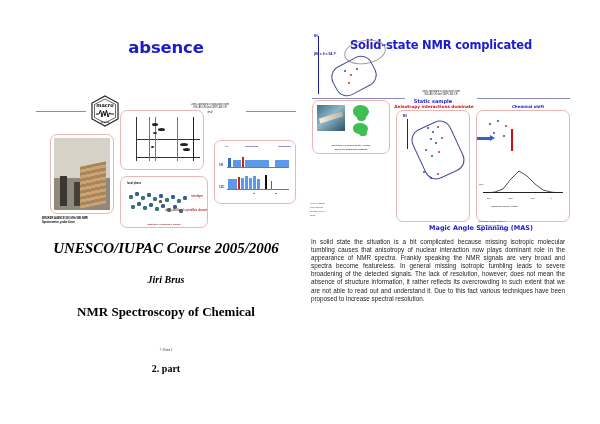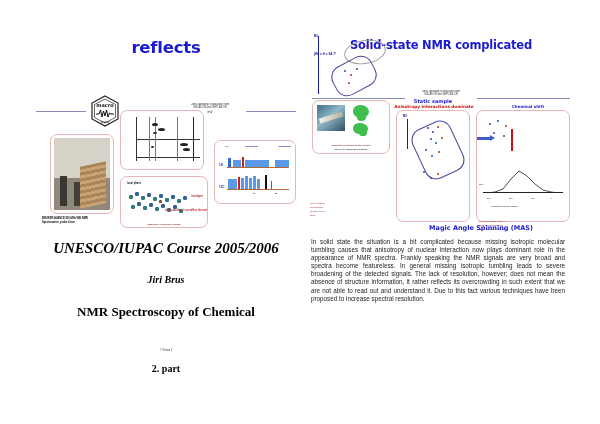--- a/index.html
+++ b/index.html
@@ -135,21 +135,21 @@
     color:#1c1c1c;text-align:justify;}
 </style>
 </head>
 <body>
 
 <div class="page">
 
   <div class="slide" id="left-slide">
 
     <div class="slide-title">
-      <div>reflects</div>
+      <div>absence</div>
     </div>
 
     <div class="lsl-rule-row">
       <div class="rule"></div>
 
       <div class="logo-hex">
         <svg width="30" height="32" viewBox="0 0 30 32">
           <polygon points="15,1 28,8 28,24 15,31 2,24 2,8" fill="none" stroke="#222" stroke-width="1.2"></polygon>
           <polygon points="15,4 25.5,9.5 25.5,22.5 15,28 4.5,22.5 4.5,9.5" fill="none" stroke="#222" stroke-width=".7"></polygon>
           <text x="15" y="12" font-size="5" font-family="DejaVu Sans" font-weight="bold" fill="#111" text-anchor="middle">macro</text>

